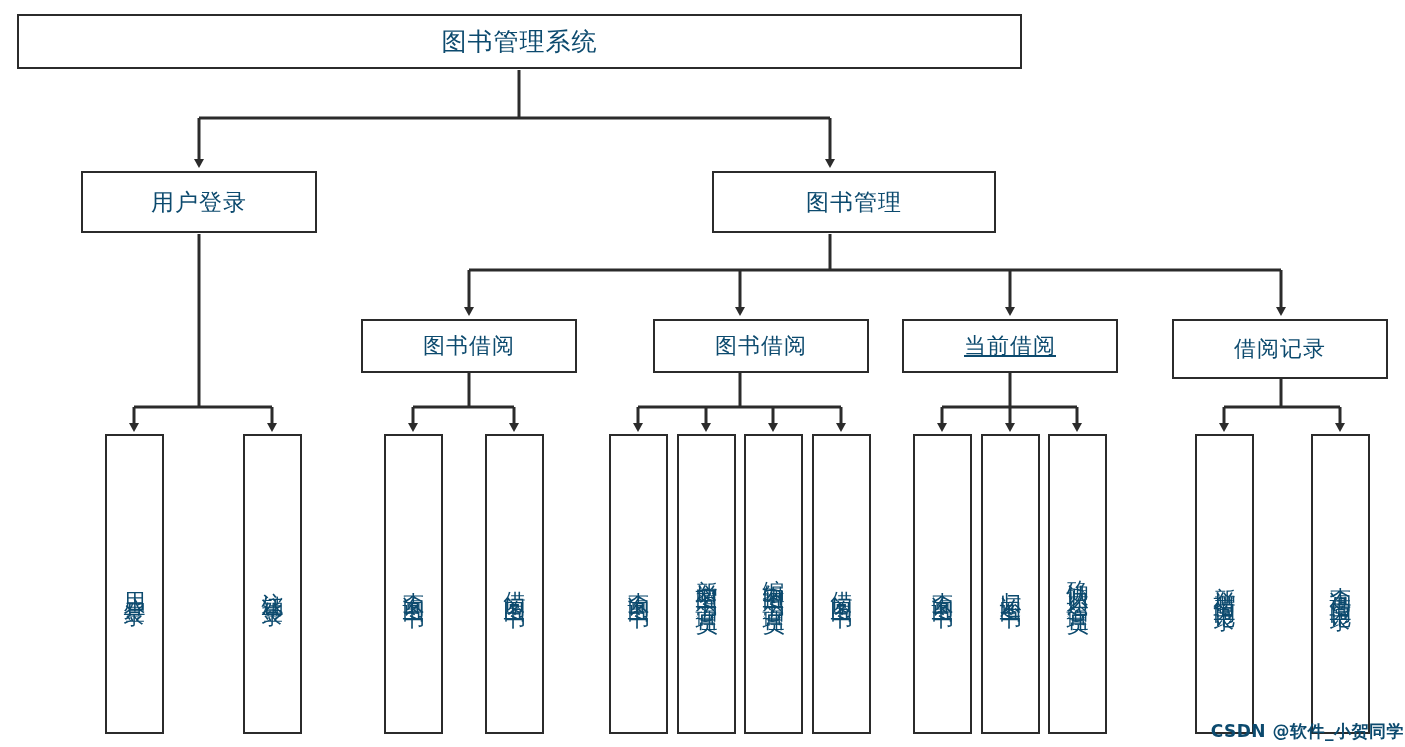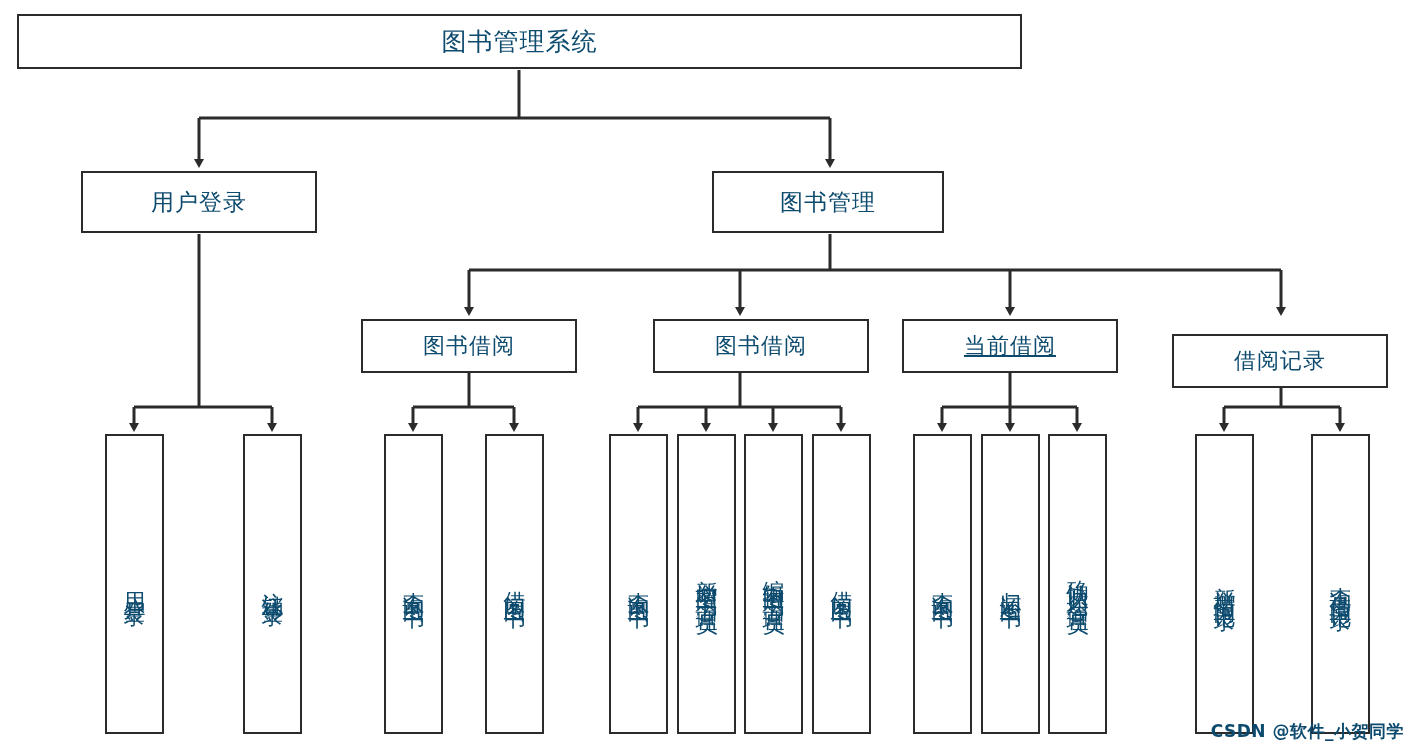--- a/index.html
+++ b/index.html
@@ -131,34 +131,34 @@
     </g>
   </svg>
 
   <div class="node root" style="left:17px; top:14px; width:1005px; height:55px;">
     <span>图书管理系统</span>
   </div>
 
   <div class="node level1" style="left:81px; top:171px; width:236px; height:62px;">
     <span>用户登录</span>
   </div>
-  <div class="node level1" style="left:712px; top:171px; width:232px; height:62px;">
+  <div class="node level1" style="left:712px; top:171px; width:284px; height:62px;">
     <span>图书管理</span>
   </div>
 
   <div class="node level2" style="left:361px; top:319px; width:216px; height:54px;">
     <span>图书借阅</span>
   </div>
   <div class="node level2" style="left:632px; top:319px; width:216px; height:54px;margin-left:21px;">
     <span>图书借阅</span>
   </div>
   <div class="node level2" style="left:902px; top:319px; width:216px; height:54px;text-decoration:underline;">
     <span>当前借阅</span>
   </div>
-  <div class="node level2" style="left:1172px; top:334px; width:216px; height:54px;">
+  <div class="node level2" style="left:1172px; top:319px; width:216px; height:60px;">
     <span>借阅记录</span>
   </div>
 
   <div class="node leaf" style="left:105px; top:434px; width:59px; height:300px;">
     <span class="vtext">用户登录</span>
   </div>
   <div class="node leaf" style="left:243px; top:434px; width:59px; height:300px;">
     <span class="vtext">注销登录</span>
   </div>
 

